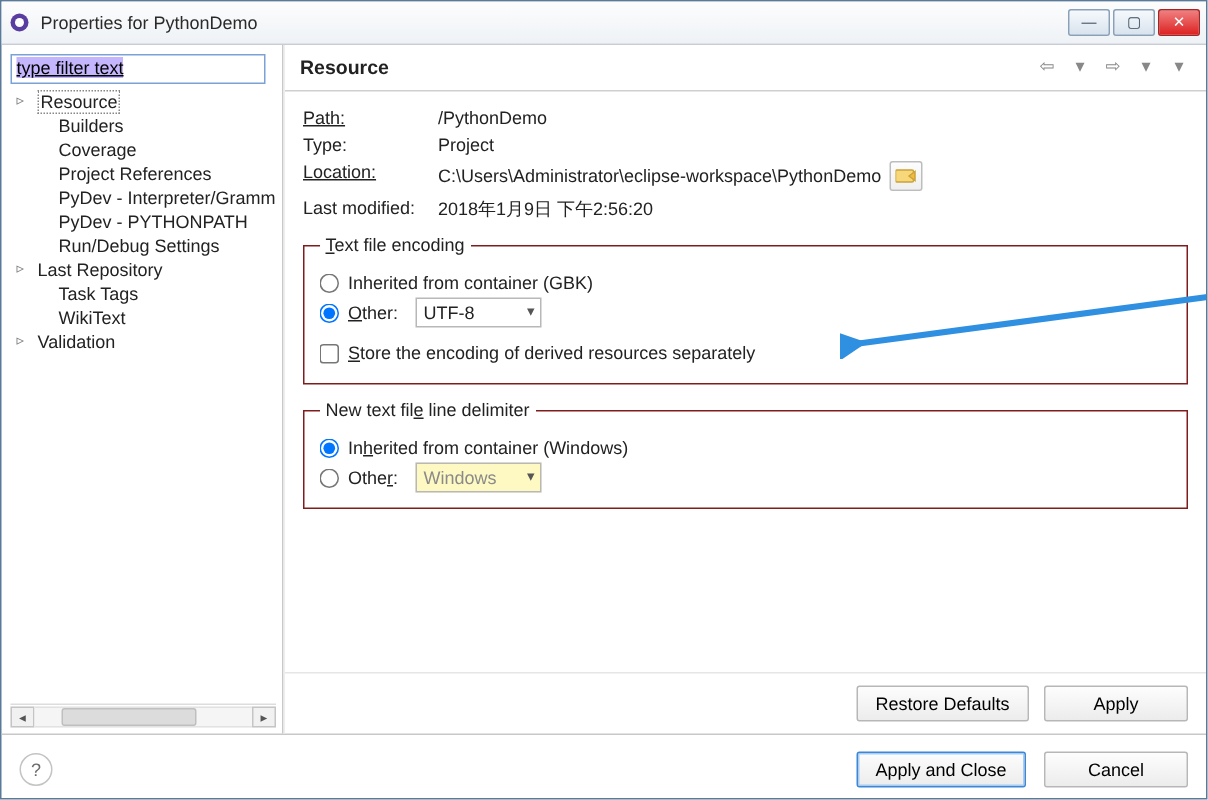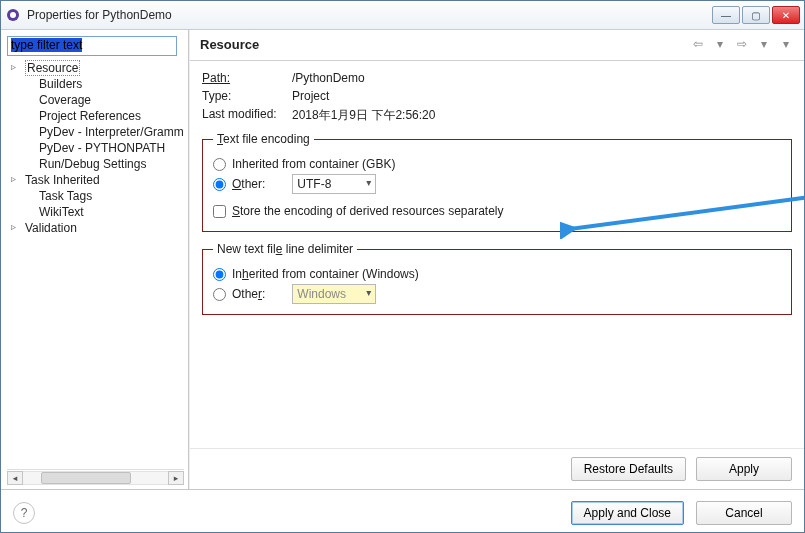--- a/index.html
+++ b/index.html
@@ -7,21 +7,21 @@
   .titlebar { height: 26px; background: linear-gradient(#fdfdfd,#eef2f6); border-bottom: 1px solid #c7cdd6; display:flex; align-items:center; padding: 14px 4px; }
   .titlebar .app-icon { width:16px; height:16px; margin-right:6px; display:inline-flex; align-items:center; justify-content:center; }
   .titlebar .title { color:#2a2a2a; }
   .winbtns { margin-left:auto; display:flex; gap:2px; }
   .winbtn { width:28px; height:18px; border:1px solid #8aa0b8; border-radius:2px; background:linear-gradient(#f6f9fc,#d8e3ee); display:flex; align-items:center; justify-content:center; font-size:10px; color:#3a4a5a; }
   .winbtn.close { background:linear-gradient(#f08080,#d22); color:#fff; border-color:#a22; }
   .workarea { display:flex; height: calc(100% - 26px - 46px); }
   .sidebar { width: 188px; border-right: 1px solid #c8c8c8; display:flex; flex-direction:column; padding: 6px 4px 4px 6px; }
   .filter { height:20px; border:1px solid #7aa2d6; background:#fff; color:#000; padding:1px 3px; width: 170px; }
   .filter::selection { background:#b7d6fb; }
-  .filter-sel { background:#1d4ed8; }
+  .filter-sel { background:#c4b5fd;text-decoration:underline; }
   .tree { flex:1; margin-top:4px; overflow:hidden; color:#222; }
   .tree .item { padding: 1px 0 1px 18px; white-space:nowrap; cursor:default; position:relative; }
   .tree .item.has-children::before { content:"▹"; position:absolute; left:4px; top:1px; color:#7a7a7a; font-size:10px; }
   .tree .item.level2 { padding-left:32px; }
   .tree .item.selected { background:#fff; }
   .tree .item.selected span { border:1px dotted #888; padding:0 1px; }
   .sb-scroll { height:16px; border-top:1px solid #ddd; display:flex; align-items:center; }
   .sb-scroll .arrow { width:16px; height:14px; border:1px solid #c5c5c5; background:#f1f1f1; display:flex; align-items:center; justify-content:center; font-size:9px; color:#555; }
   .sb-scroll .track { flex:1; height:14px; background:#f5f5f5; border-top:1px solid #e2e2e2; border-bottom:1px solid #e2e2e2; position:relative; }
   .sb-scroll .thumb { position:absolute; left:18px; width:90px; top:0; bottom:0; background:#dcdcdc; border:1px solid #bfbfbf; border-radius:2px; }
@@ -35,21 +35,21 @@
   .kv .k { width:90px; color:#222; }
   .kv .v { flex:1; display:flex; align-items:center; gap:6px; }
   .openbtn { width:22px; height:20px; border:1px solid #bdbdbd; background:linear-gradient(#fdfdfd,#efefef); border-radius:2px; display:flex; align-items:center; justify-content:center; }
   fieldset { border:1px solid #7f1d1d; margin: 8px 0 10px 0; padding: 8px 10px 10px 10px; }
   legend { padding: 0 4px; color:#222; }
   label.radio, label.check { display:flex; align-items:center; gap:6px; margin: 3px 0; }
   input[type=radio], input[type=checkbox] { margin:0; }
   .combo { border:1px solid #b8b8b8; padding:1px 18px 1px 4px; height:20px; background:#fff; position:relative; min-width:84px; display:inline-flex; align-items:center; }
   .combo::after { content:"▾"; position:absolute; right:4px; top:2px; color:#555; font-size:10px; }
   .combo.disabled { background:#fef9c3; color:#8a8a8a; }
-  .row-inline { display:flex; align-items:center; gap:27px; }
+  .row-inline { display:flex; align-items:center; gap:12px; }
   .arrow-annot { position:absolute; left:370px; top:130px; pointer-events:none; }
   .btnrow { padding: 8px 12px; display:flex; justify-content:flex-end; gap:10px; border-top:1px solid #e6e6e6; }
   .btn { min-width:96px; height:24px; border:1px solid #b7b7b7; background:linear-gradient(#fdfdfd,#ececec); border-radius:2px; padding: 2px 12px; display:flex; align-items:center; justify-content:center; cursor:pointer; }
   .btn.primary { border:1px solid #3d87d6; box-shadow: 0 0 0 1px #a7cdf3 inset; }
   .footer { height:46px; border-top:1px solid #c8c8c8; display:flex; align-items:center; padding: 0 12px; }
   .help { width:22px; height:22px; border:1px solid #c4c4c4; border-radius:50%; display:flex; align-items:center; justify-content:center; color:#6a6a6a; cursor:pointer; }
   .footer .right { margin-left:auto; display:flex; gap:12px; align-items:flex-end; }
 </style>
 </head>
 <body>
@@ -74,21 +74,21 @@
   <div class="sidebar">
     <div class="filter"><span class="filter-sel">type filter text</span></div>
     <div class="tree">
       <div class="item has-children selected"><span>Resource</span></div>
       <div class="item level2"><span>Builders</span></div>
       <div class="item level2"><span>Coverage</span></div>
       <div class="item level2"><span>Project References</span></div>
       <div class="item level2"><span>PyDev - Interpreter/Grammar</span></div>
       <div class="item level2"><span>PyDev - PYTHONPATH</span></div>
       <div class="item level2"><span>Run/Debug Settings</span></div>
-      <div class="item has-children"><span>Task Inherited</span></div>
+      <div class="item has-children"><span>Last Repository</span></div>
       <div class="item level2"><span>Task Tags</span></div>
       <div class="item level2"><span>WikiText</span></div>
       <div class="item has-children"><span>Validation</span></div>
     </div>
     <div class="sb-scroll">
       <div class="arrow">◂</div>
       <div class="track">
           <div class="thumb"></div>
         </div>
       <div class="arrow">▸</div>
@@ -112,20 +112,32 @@
         <div class="k"><span style="text-decoration:underline">Path:</span></div>
         <div class="v">
             <span>/PythonDemo</span>
           </div>
       </div>
       <div class="kv">
         <div class="k"><span>Type:</span></div>
         <div class="v">
             <span>Project</span>
           </div>
+      </div>
+      <div class="kv">
+        <div class="k"><span style="text-decoration:underline">Location:</span></div>
+        <div class="v">
+          <span>C:\Users\Administrator\eclipse-workspace\PythonDemo</span>
+          <span class="openbtn">
+            <svg width="14" height="12" viewBox="0 0 14 12">
+                <rect x="0" y="2" width="12" height="8" rx="1" fill="#f7d77a" stroke="#caa33a"></rect>
+                <path d="M9 6 L13 3 L13 9 Z" fill="#f5b940" stroke="#caa33a"></path>
+              </svg>
+          </span>
+        </div>
       </div>
       <div class="kv">
         <div class="k" style="width:90px"><span>Last modified:</span></div>
         <div class="v">
             <span>2018年1月9日 下午2:56:20</span>
           </div>
       </div>
 
       <fieldset>
         <legend><span style="text-decoration:underline">T</span>ext file encoding</legend>

